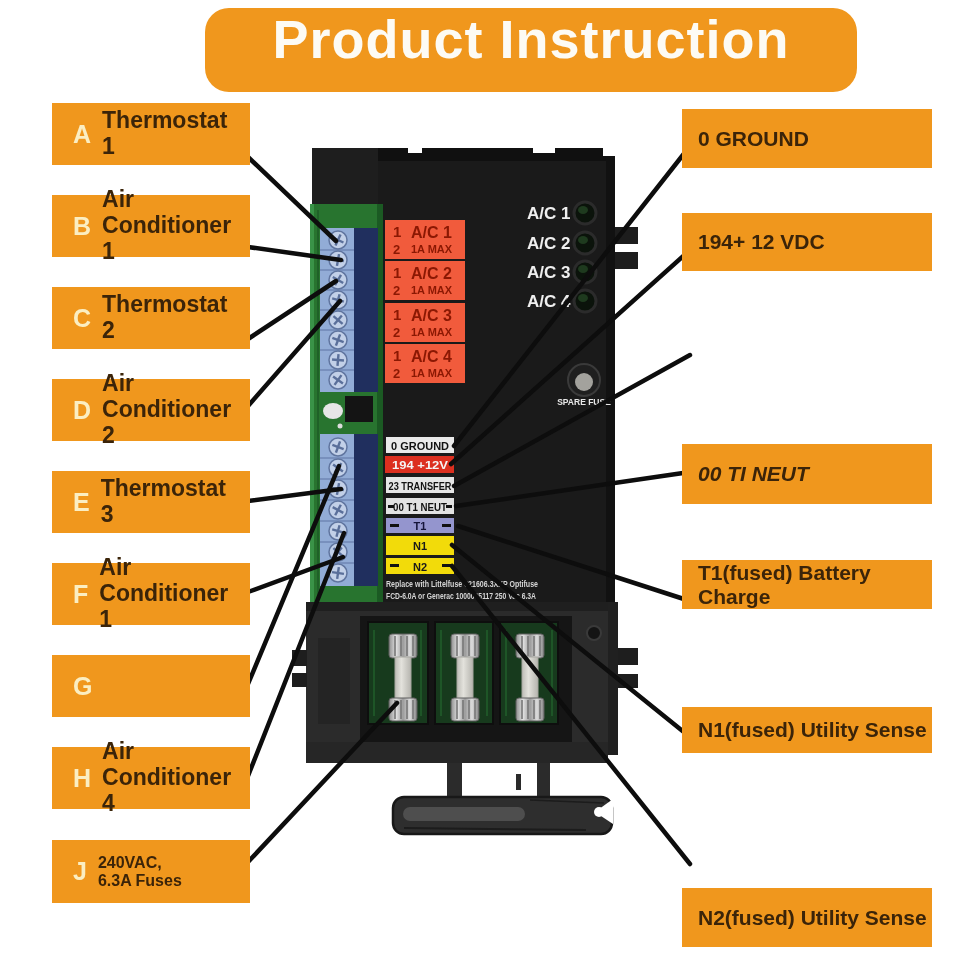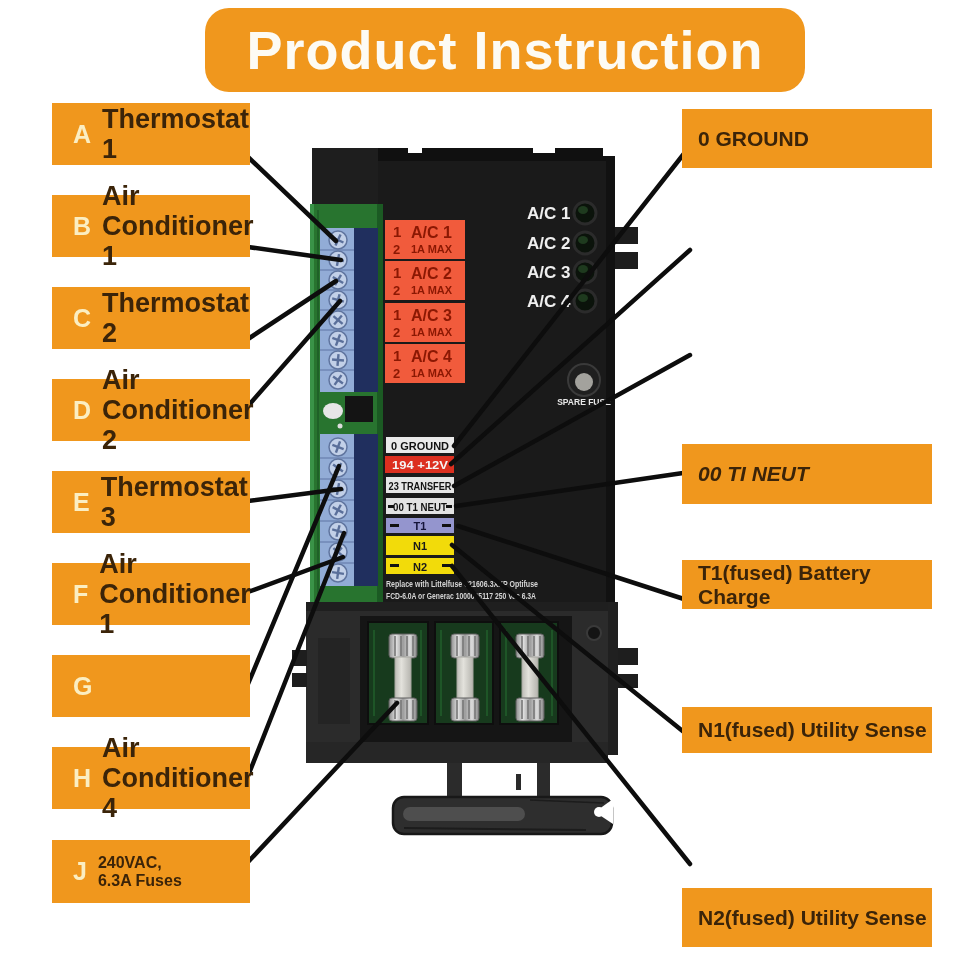--- a/index.html
+++ b/index.html
@@ -1,25 +1,25 @@
 <!DOCTYPE html>
 <html><head>
 <meta charset="utf-8">
 <style>
   html,body{margin:0;padding:0;background:#fff;}
   .stage{position:relative;width:960px;height:960px;background:#fff;overflow:hidden;
          font-family:"Liberation Sans",sans-serif;}
   .board-svg{position:absolute;left:0;top:0;z-index:1;}
-  .title-banner{position:absolute;left:205px;top:8px;width:600px;height:84px;z-index:3;
-    border-radius:24px;display:flex;align-items:center;justify-content:center;
+  .title-banner{position:absolute;left:205px;top:8px;width:652px;height:84px;z-index:3;
+    border-radius:24px;display:flex;align-items:flex-start;justify-content:center;
     font-size:54px;font-weight:bold;color:#FDFBF4;letter-spacing:1px;}
   .lbox{position:absolute;left:52px;width:198px;height:62px;z-index:3;
     display:flex;align-items:center;padding-left:21px;box-sizing:border-box;gap:11px;}
   .lbox .letter{font-size:25px;font-weight:bold;color:#FBEEC2;flex:0 0 auto;}
-  .lbox .ltext{font-size:27px;font-weight:bold;color:#3B2409;white-space:pre-wrap;line-height:1.12;}
+  .lbox .ltext{font-size:23px;font-weight:bold;color:#3B2409;white-space:pre-wrap;line-height:1.12;}
   .rbox{position:absolute;left:682px;width:250px;z-index:3;
     display:flex;align-items:center;padding-left:16px;box-sizing:border-box;}
   .rbox .rtext{font-size:21px;font-weight:bold;color:#3B2409;white-space:pre-wrap;}
   svg text{font-family:"Liberation Sans",sans-serif;}
 </style>
 </head>
 <body>
 
 <div class="stage">
 
@@ -420,20 +420,23 @@
 </div>
 <div class="lbox" style="top:840px;height:63px;background:#F0971D;">
   <span class="letter">J</span>
   <span class="ltext" style="font-size:16px;">240VAC,
 6.3A Fuses</span>
 </div>
 
 <div class="rbox" style="top:109px;height:59px;background:#F0971D;">
   <span class="rtext">0 GROUND</span>
 </div>
+<div class="rbox" style="top:213px;height:58px;background:#F0971D;">
+  <span class="rtext">194+ 12 VDC</span>
+</div>
 <div class="rbox" style="top:444px;height:60px;background:#F0971D;font-style:italic;">
   <span class="rtext">00 TI NEUT</span>
 </div>
 <div class="rbox" style="top:560px;height:49px;background:#F0971D;">
   <span class="rtext">T1(fused) Battery Charge</span>
 </div>
 <div class="rbox" style="top:707px;height:46px;background:#F0971D;">
   <span class="rtext">N1(fused) Utility Sense</span>
 </div>
 <div class="rbox" style="top:844px;height:59px;background:#F0971D;margin-top:44px;">

